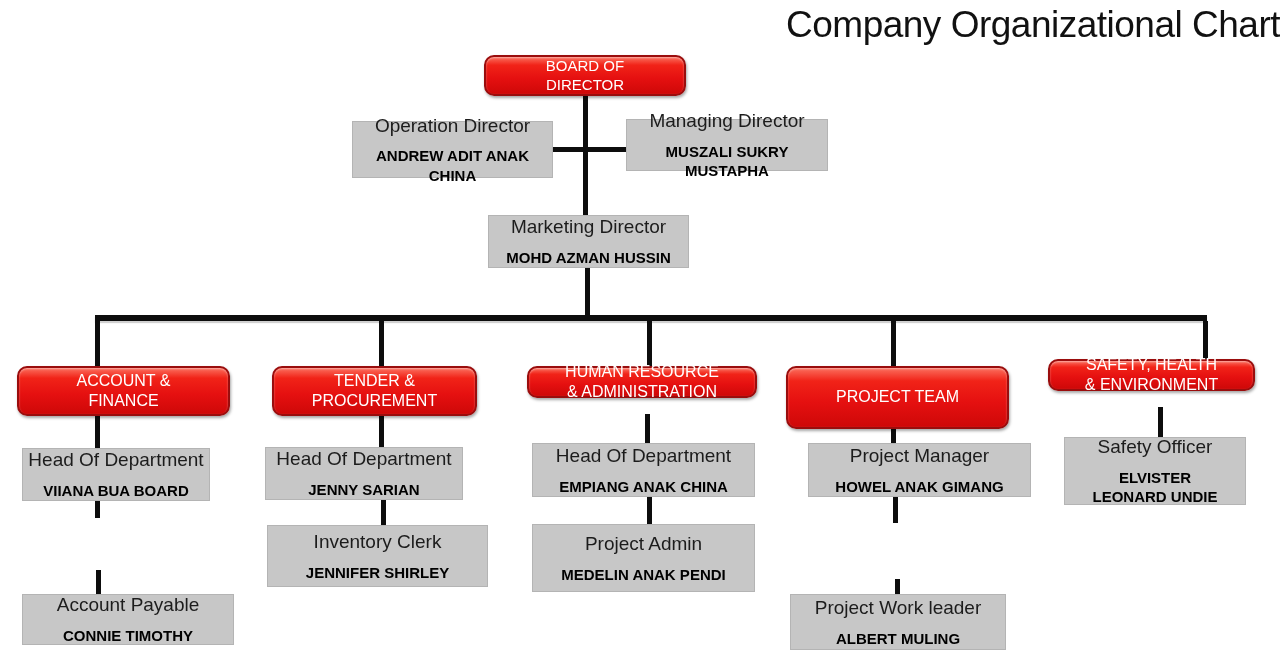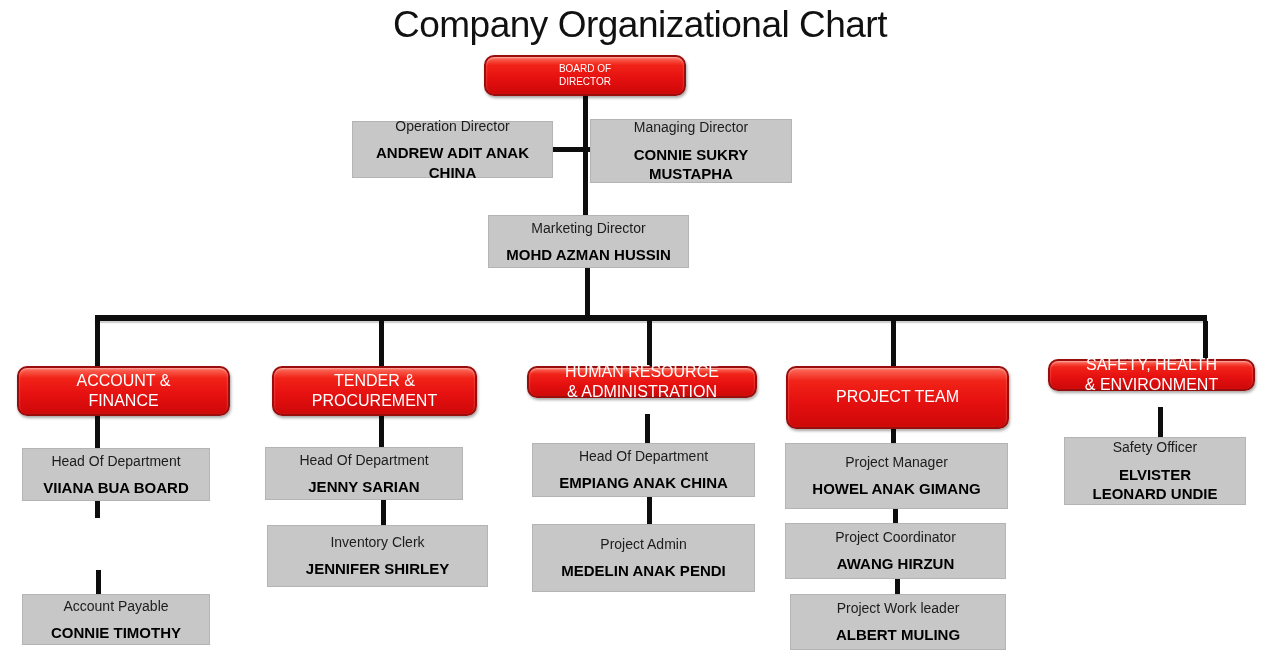--- a/index.html
+++ b/index.html
@@ -8,21 +8,21 @@
     width: 1280px;
     height: 659px;
     background: #ffffff;
     font-family: "Liberation Sans", sans-serif;
     overflow: hidden;
   }
   #chart-title {
     position: absolute;
     left: 0; top: 4px;
     width: 1280px;
-    text-align: center;
+    text-align: right;
     font-size: 37px;
     font-weight: 400;
     color: #111111;
     letter-spacing: -0.5px;
   }
   .box {
     position: absolute;
     display: flex;
     flex-direction: column;
     align-items: center;
@@ -42,23 +42,23 @@
     background: #c7c7c7;
     border: 1px solid #b4b4b4;
     color: #000000;
   }
   .red-label {
     font-size: 16px;
     line-height: 1.28;
     white-space: pre-line;
     color: #ffffff;
   }
-  .red-label.sm { font-size: 10px; line-height: 1.25; }
+  .red-label.sm { font-size: 15px; line-height: 1.25; }
   .role {
-    font-size: 14px;
+    font-size: 19px;
     line-height: 1.3;
     color: #1c1c1c;
   }
   .name {
     font-size: 15px;
     font-weight: 700;
     line-height: 1.3;
     color: #000000;
     white-space: pre-line;
     margin-top: 8px;
@@ -100,23 +100,23 @@
     <span class="red-label sm">BOARD OF
 DIRECTOR</span>
   </div>
 
   <div class="box gray" style="left:352px;top:121px;width:201px;height:57px">
     <span class="role">Operation Director</span>
     <span class="name">ANDREW ADIT ANAK
 CHINA</span>
   </div>
 
-  <div class="box gray" style="left:590px;top:119px;width:202px;height:64px">
+  <div class="box gray" style="left:626px;top:119px;width:202px;height:52px">
     <span class="role">Managing Director</span>
-    <span class="name">CONNIE SUKRY
+    <span class="name">MUSZALI SUKRY
 MUSTAPHA</span>
   </div>
 
   <div class="box red" style="left:17px;top:366px;width:213px;height:50px">
     <span class="red-label">ACCOUNT &amp;
 FINANCE</span>
   </div>
 
   <div class="box gray" style="left:488px;top:215px;width:201px;height:53px">
     <span class="role">Marketing Director</span>
@@ -135,21 +135,21 @@
   </div>
   <div class="box red" style="left:1048px;top:359px;width:207px;height:32px">
     <span class="red-label">SAFETY, HEALTH
 &amp; ENVIRONMENT</span>
   </div>
 
   <div class="box gray" style="left:22px;top:448px;width:188px;height:53px">
     <span class="role">Head Of Department</span>
     <span class="name">VIIANA BUA BOARD</span>
   </div>
-  <div class="box gray" style="left:22px;top:594px;width:188px;height:51px">
+  <div class="box gray" style="left:22px;top:594px;width:212px;height:51px">
     <span class="role">Account Payable</span>
     <span class="name">CONNIE TIMOTHY</span>
   </div>
 
   <div class="box gray" style="left:265px;top:447px;width:198px;height:53px">
     <span class="role">Head Of Department</span>
     <span class="name">JENNY SARIAN</span>
   </div>
   <div class="box gray" style="left:267px;top:525px;width:221px;height:62px">
     <span class="role">Inventory Clerk</span>
@@ -158,27 +158,23 @@
 
   <div class="box gray" style="left:532px;top:443px;width:223px;height:54px">
     <span class="role">Head Of Department</span>
     <span class="name">EMPIANG ANAK CHINA</span>
   </div>
   <div class="box gray" style="left:532px;top:524px;width:223px;height:68px">
     <span class="role">Project Admin</span>
     <span class="name">MEDELIN ANAK PENDI</span>
   </div>
 
-  <div class="box gray" style="left:785px;top:443px;width:223px;height:66px">
+  <div class="box gray" style="left:808px;top:443px;width:223px;height:54px">
     <span class="role">Project Manager</span>
     <span class="name">HOWEL ANAK GIMANG</span>
-  </div>
-  <div class="box gray" style="left:785px;top:523px;width:221px;height:56px">
-    <span class="role">Project Coordinator</span>
-    <span class="name">AWANG HIRZUN</span>
   </div>
   <div class="box gray" style="left:1064px;top:437px;width:182px;height:68px">
     <span class="role">Safety Officer</span>
     <span class="name">ELVISTER
 LEONARD UNDIE</span>
   </div>
 
   <div class="box gray" style="left:790px;top:594px;width:216px;height:56px">
     <span class="role">Project Work leader</span>
     <span class="name">ALBERT MULING</span>

